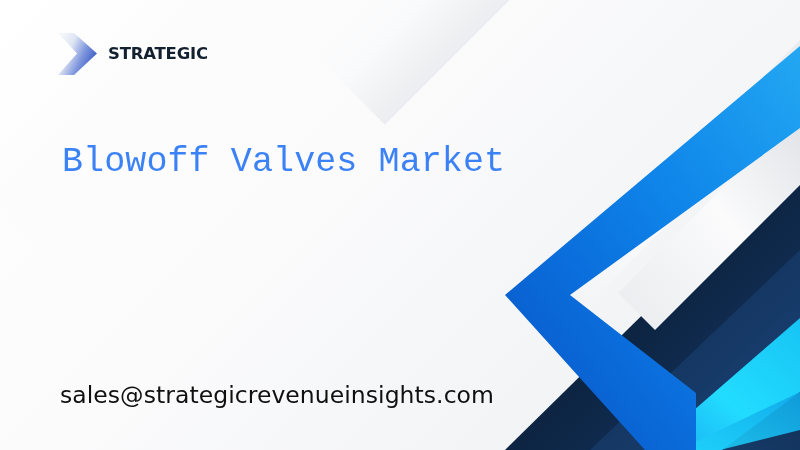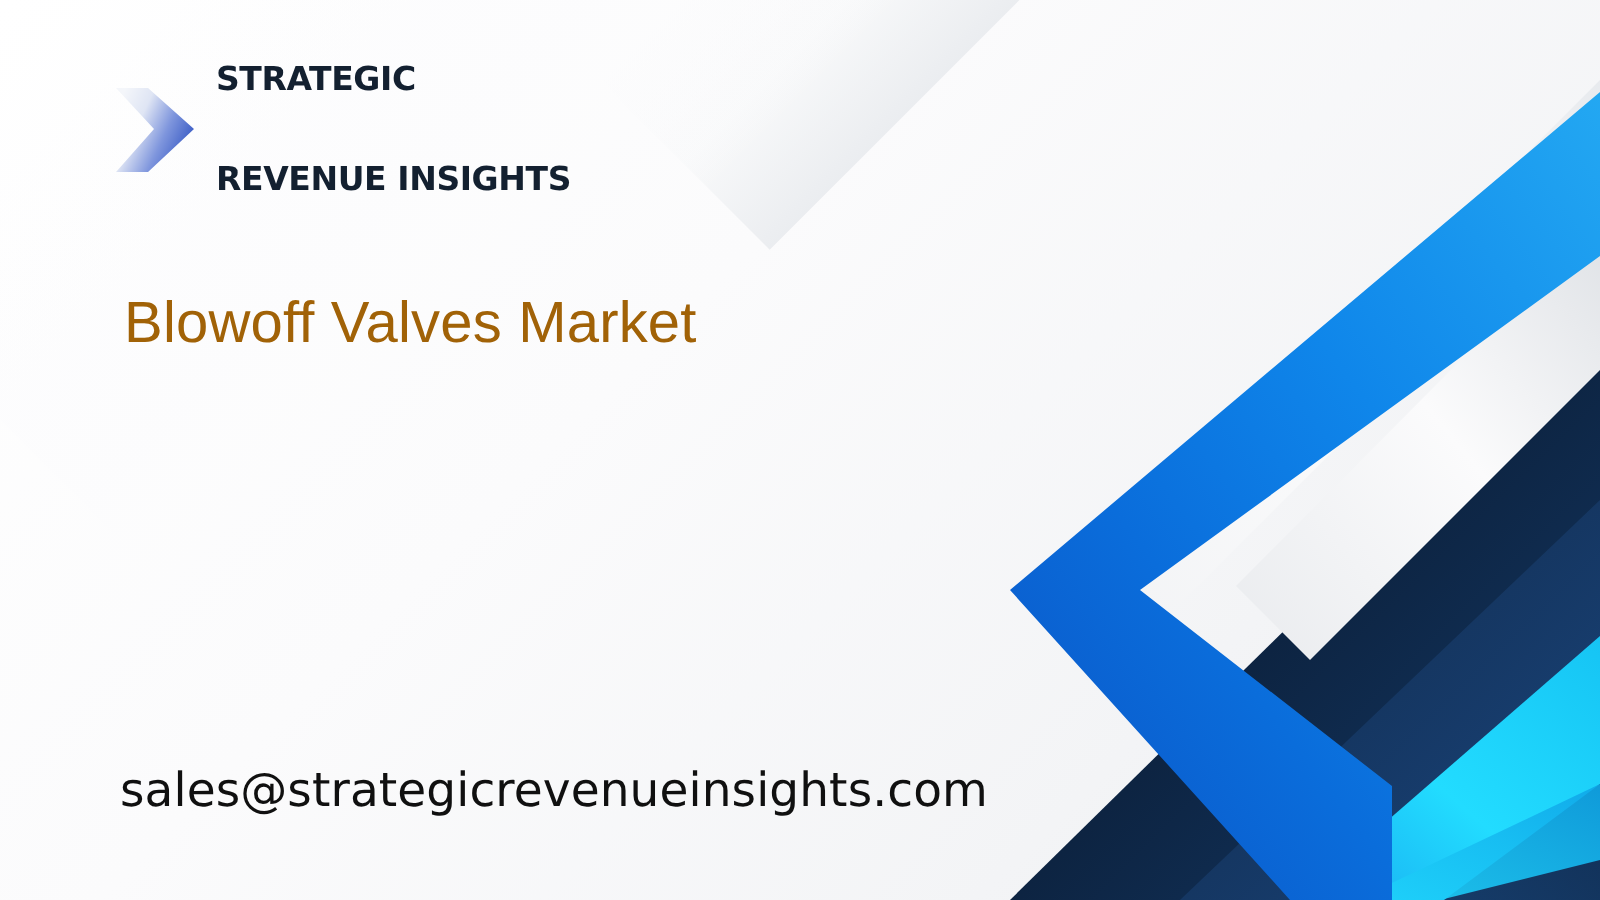--- a/index.html
+++ b/index.html
@@ -82,25 +82,25 @@
     letter-spacing: 0.92px;
     line-height: 9px;
     white-space: nowrap;
   }
 
   
   .title {
     position: absolute;
     left: 62px;
     top: 142px;
-    font-family: Liberation Sans, sans-serif;
+    font-family: Liberation Mono, monospace;
     font-weight: normal;
-    font-size: 29px;
+    font-size: 35px;
     line-height: 40px;
-    color: #a16207;
+    color: #3b82f6;
     letter-spacing: 0.1px;
     white-space: nowrap;
   }
   .email {
     position: absolute;
     left: 60px;
     top: 359px;
     font-family: "DejaVu Sans", sans-serif;
     font-weight: normal;
     font-size: 23.5px;
@@ -189,21 +189,20 @@
             <stop offset="30%" stop-color="#dfe5f4"></stop>
             <stop offset="62%" stop-color="#7f96dd"></stop>
             <stop offset="100%" stop-color="#2b4fc0"></stop>
           </linearGradient>
         </defs>
         <path d="M 1,2 L 17,2 L 40,22.5 L 17,44 L 1,44 L 20,22.5 Z" fill="url(#gLogo)"></path>
       </svg>
     </span>
     <span class="logo-text">
       <span class="logo-word">STRATEGIC</span>
-      <span class="logo-word">REVENUE INSIGHTS</span>
     </span>
   </div>
 
   <div class="title">Blowoff Valves Market</div>
 
   <div class="email">sales@strategicrevenueinsights.com</div>
 
 </div>
 
 </body></html>

